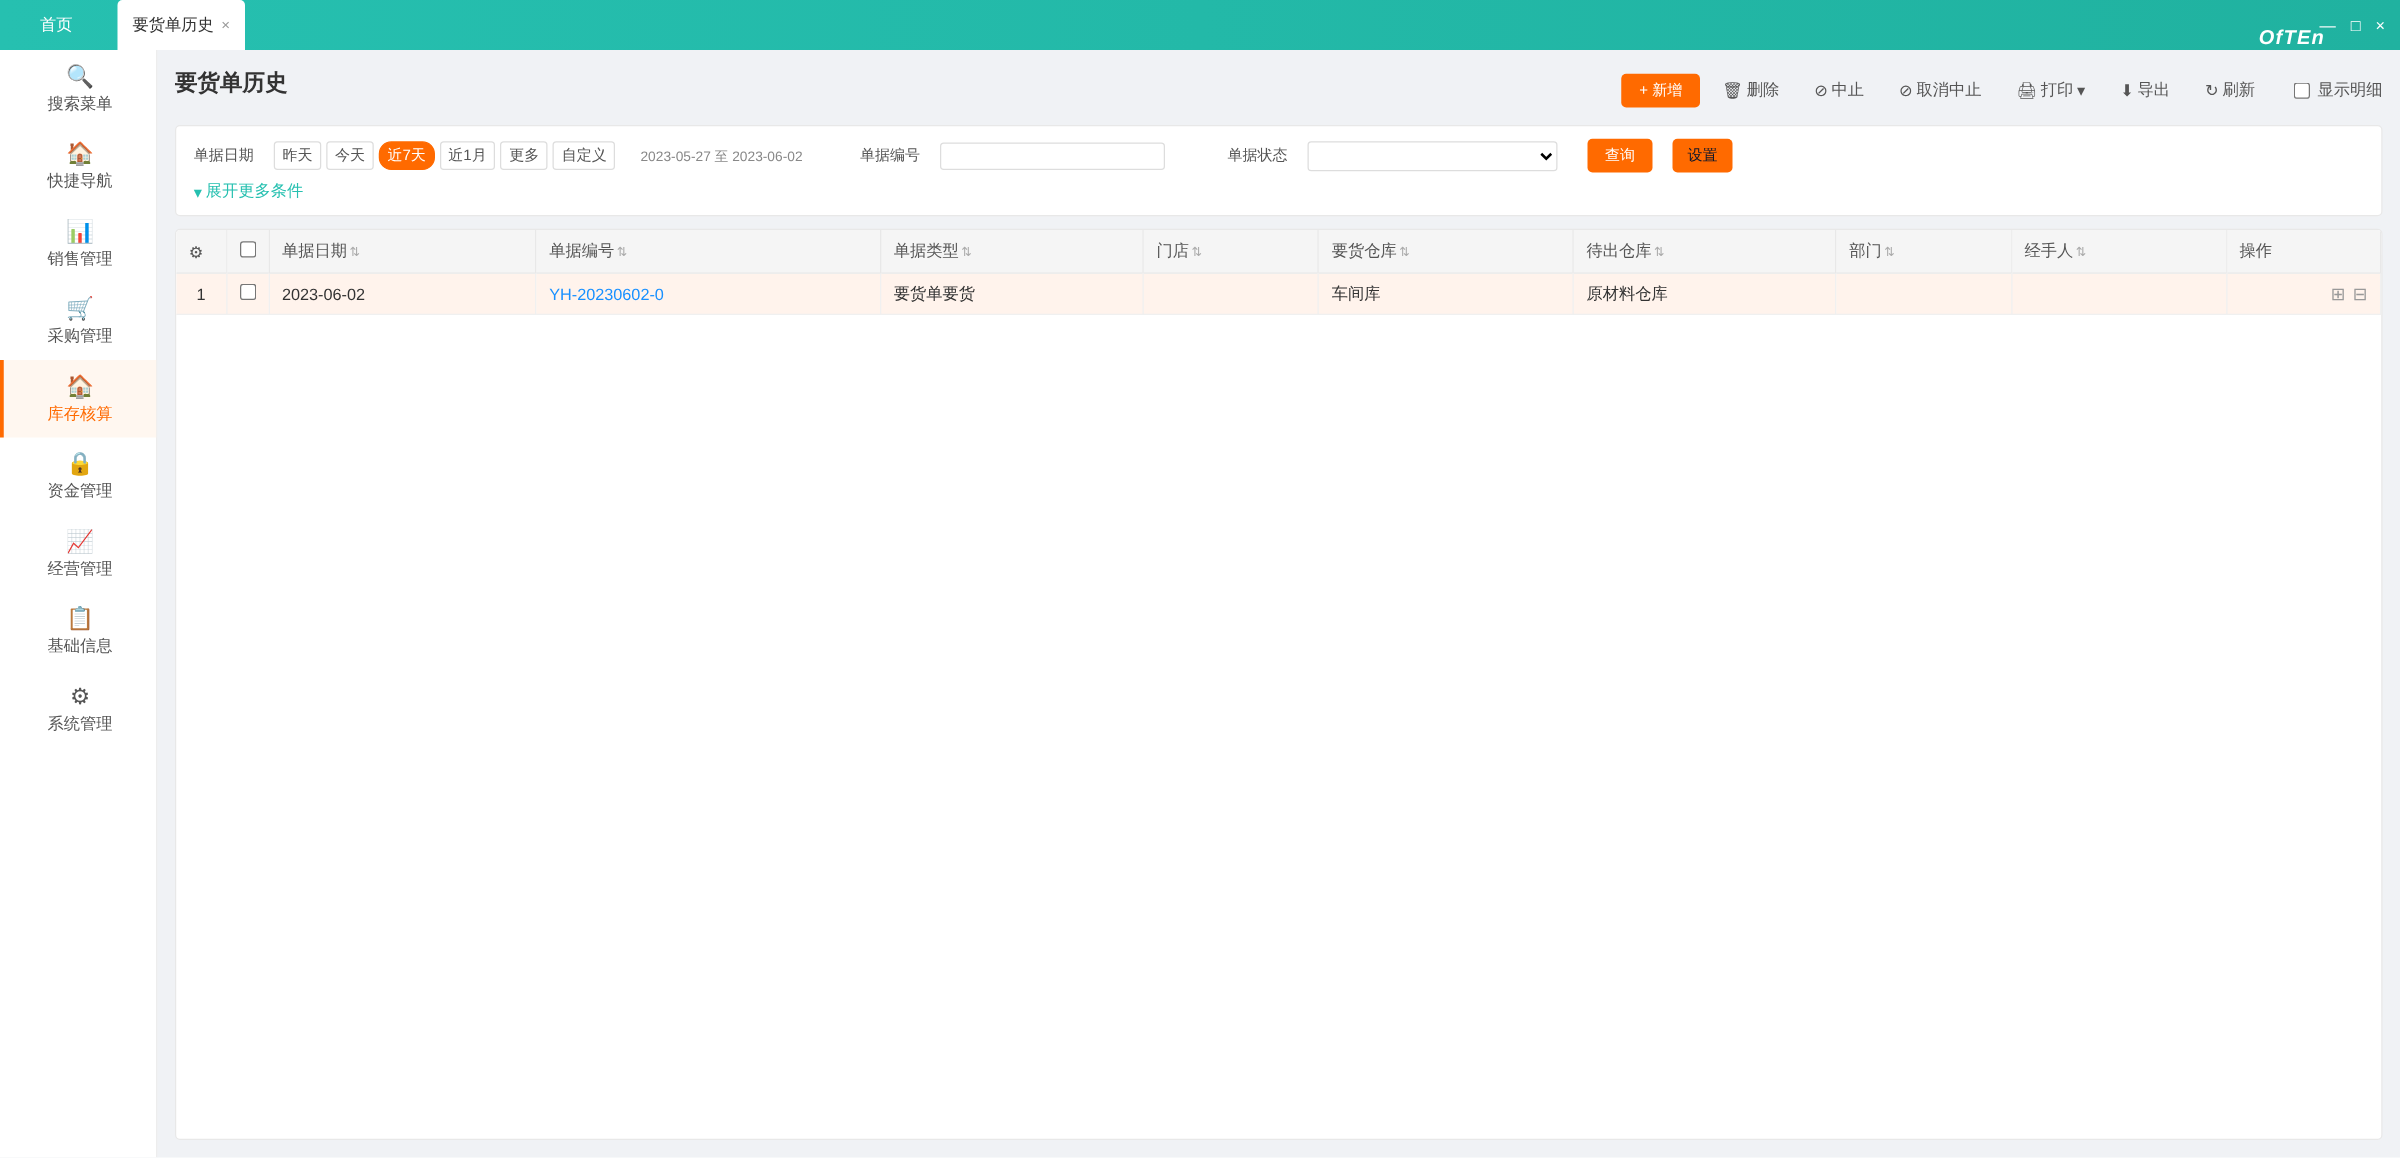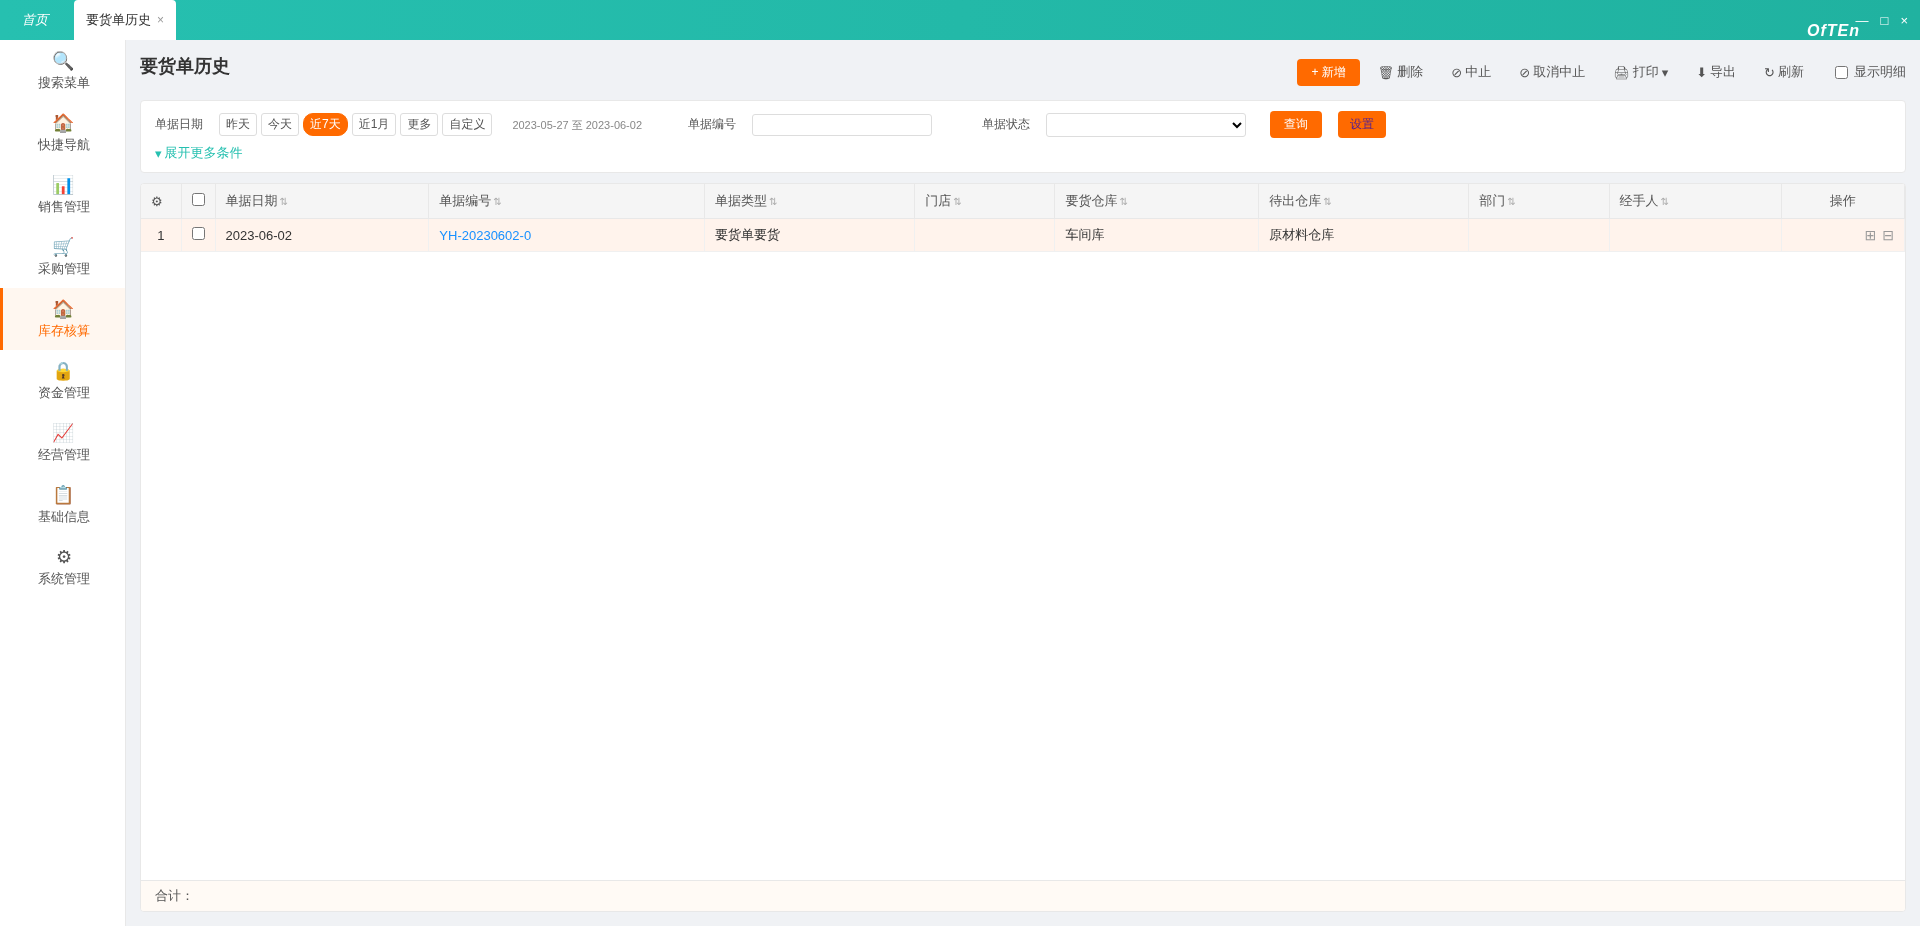--- a/index.html
+++ b/index.html
@@ -9,27 +9,26 @@
     .top-bar {
       height: 40px;
       background: linear-gradient(90deg, #26c0b0 0%, #20b2a0 100%);
       display: flex;
       align-items: center;
       padding: 0 0 0 0;
       flex-shrink: 0;
     }
     .tab-home {
       height: 24px;
-      padding: 0 22px;
+      padding: 0 32px;
       display: flex;
       align-items: center;
       color: #fff;
       font-size: 13px;
       cursor: pointer;
-      font-style: italic;
     }
     .tab-active {
       background: #fff;
       color: #333;
       height: 40px;
       padding: 0 12px;
       display: flex;
       align-items: center;
       font-size: 13px;
       cursor: pointer;
@@ -426,21 +425,21 @@
         <div style="display:flex;flex-direction:column;margin-left:4px;">
           <div class="date-range-text">2023-05-27 至 2023-06-02</div>
         </div>
         <span class="filter-label" style="margin-left:30px;">单据编号</span>
         <input class="filter-input" type="text" style="">
         <span class="filter-label" style="margin-left:34px;">单据状态</span>
         <select class="filter-select">
           <option value=""></option>
         </select>
         <button class="toolbar-btn primary" style="margin-left:8px;">查询</button>
-        <button class="toolbar-btn" style="background:#ff6a00;color:#4c1d95;border-radius:4px;padding:5px 12px;">设置</button>
+        <button class="toolbar-btn" style="background:#ff6a00;color:#0f172a;border-radius:4px;padding:5px 12px;">设置</button>
       </div>
       <div style="margin-top:6px;">
         <div class="expand-btn">
           <span>▾</span>
           <span>展开更多条件</span>
         </div>
       </div>
     </div>
 
     <div class="table-container">
@@ -450,21 +449,21 @@
             <th class="settings-col">⚙</th>
             <th class="checkbox-col"><input type="checkbox" style=""></th>
             <th>单据日期<span class="sort-icon">⇅</span></th>
             <th>单据编号<span class="sort-icon">⇅</span></th>
             <th>单据类型<span class="sort-icon">⇅</span></th>
             <th>门店<span class="sort-icon">⇅</span></th>
             <th>要货仓库<span class="sort-icon">⇅</span></th>
             <th>待出仓库<span class="sort-icon">⇅</span></th>
             <th>部门<span class="sort-icon">⇅</span></th>
             <th>经手人<span class="sort-icon">⇅</span></th>
-            <th style="text-align:center;">操作</th>
+            <th style="text-align:left;">操作</th>
           </tr>
         </thead>
         <tbody>
           <tr class="row-highlight">
             <td class="num-col">1</td>
             <td class="checkbox-col"><input type="checkbox" style=""></td>
             <td>2023-06-02</td>
             <td><a class="table-link">YH-20230602-0</a></td>
             <td>要货单要货</td>
             <td></td>
@@ -475,20 +474,17 @@
             <td style="text-align:right;">
               <div class="action-icons" style="justify-content:flex-end;">
                 <span class="action-icon" title="编辑">⊞</span>
                 <span class="action-icon" title="更多">⊟</span>
               </div>
             </td>
           </tr>
         </tbody>
       </table>
       <div style="flex:1;"></div>
-      <div class="table-footer">
-        <span>合计：</span>
-      </div>
     </div>
 
 
   </div>
 </div>
 
 </body></html>

